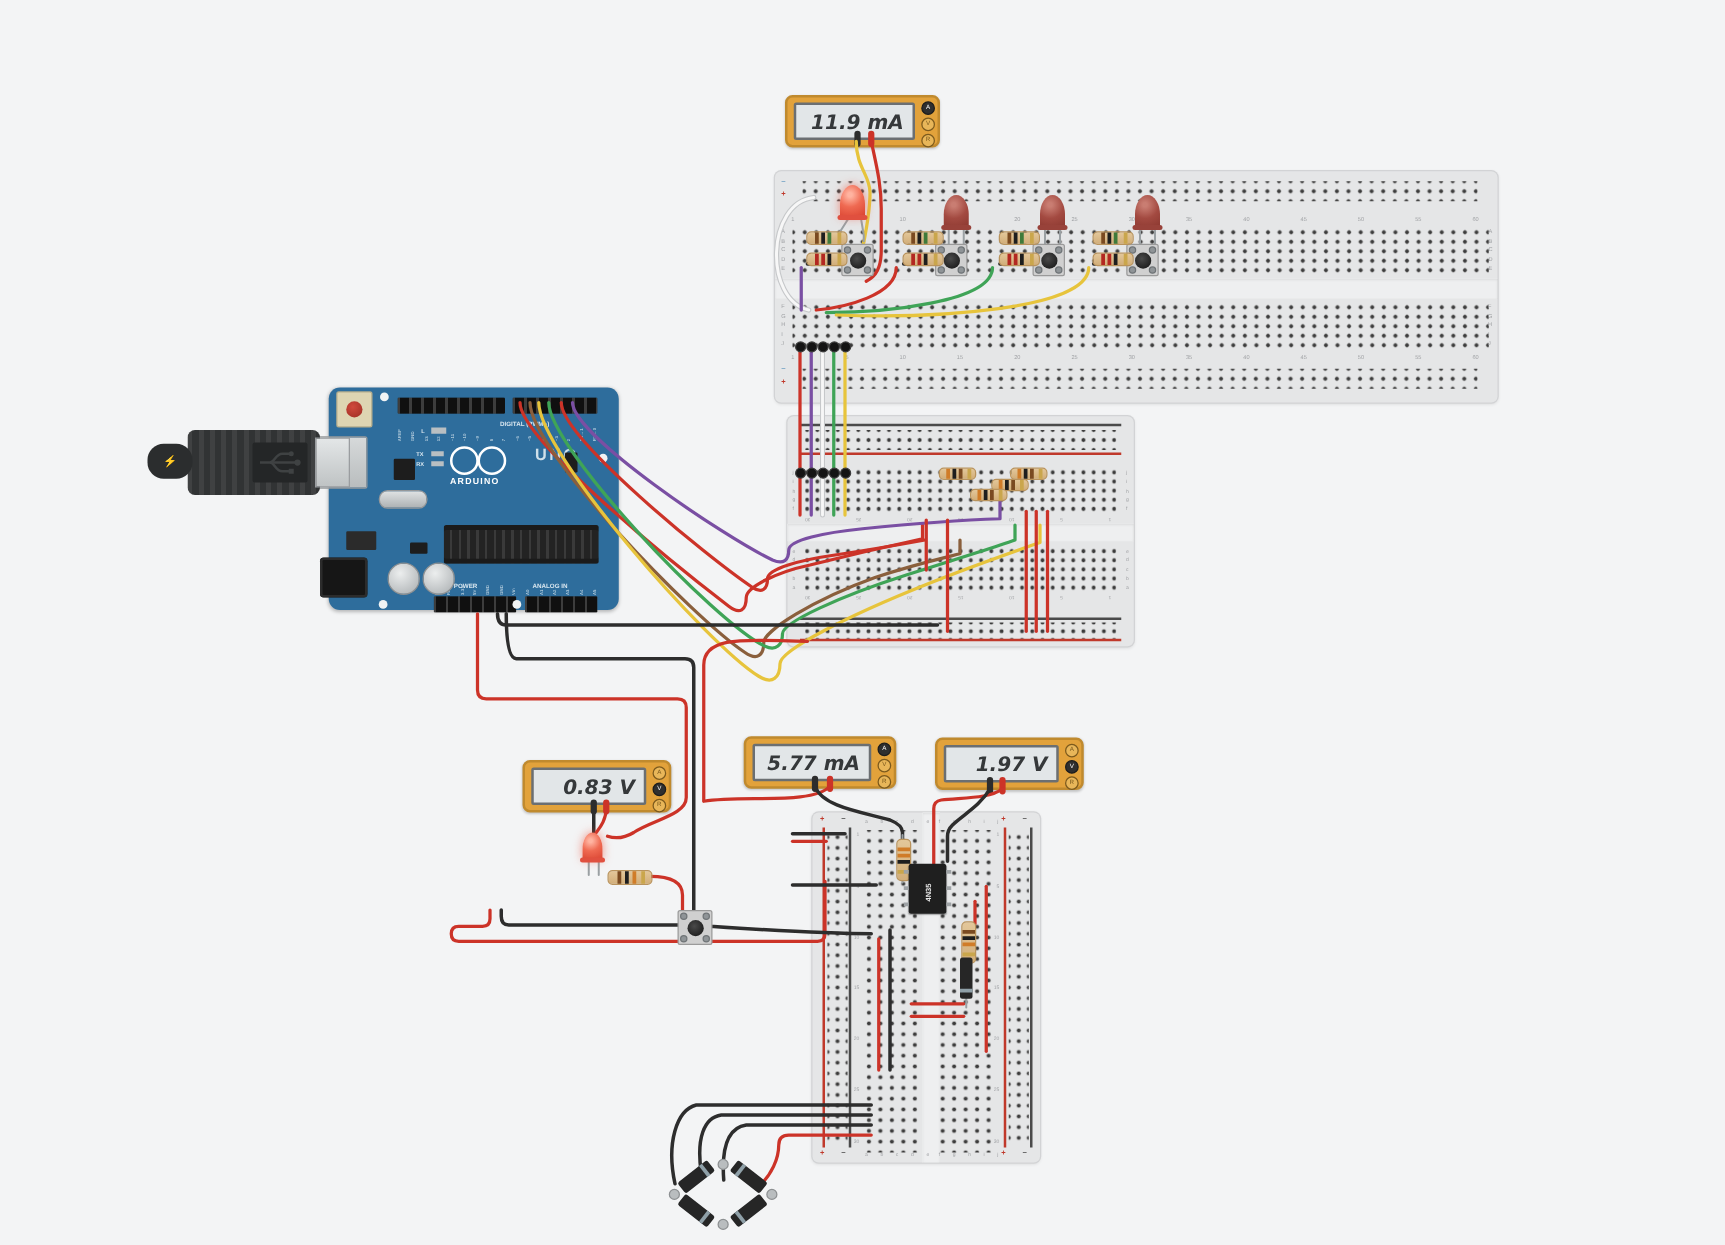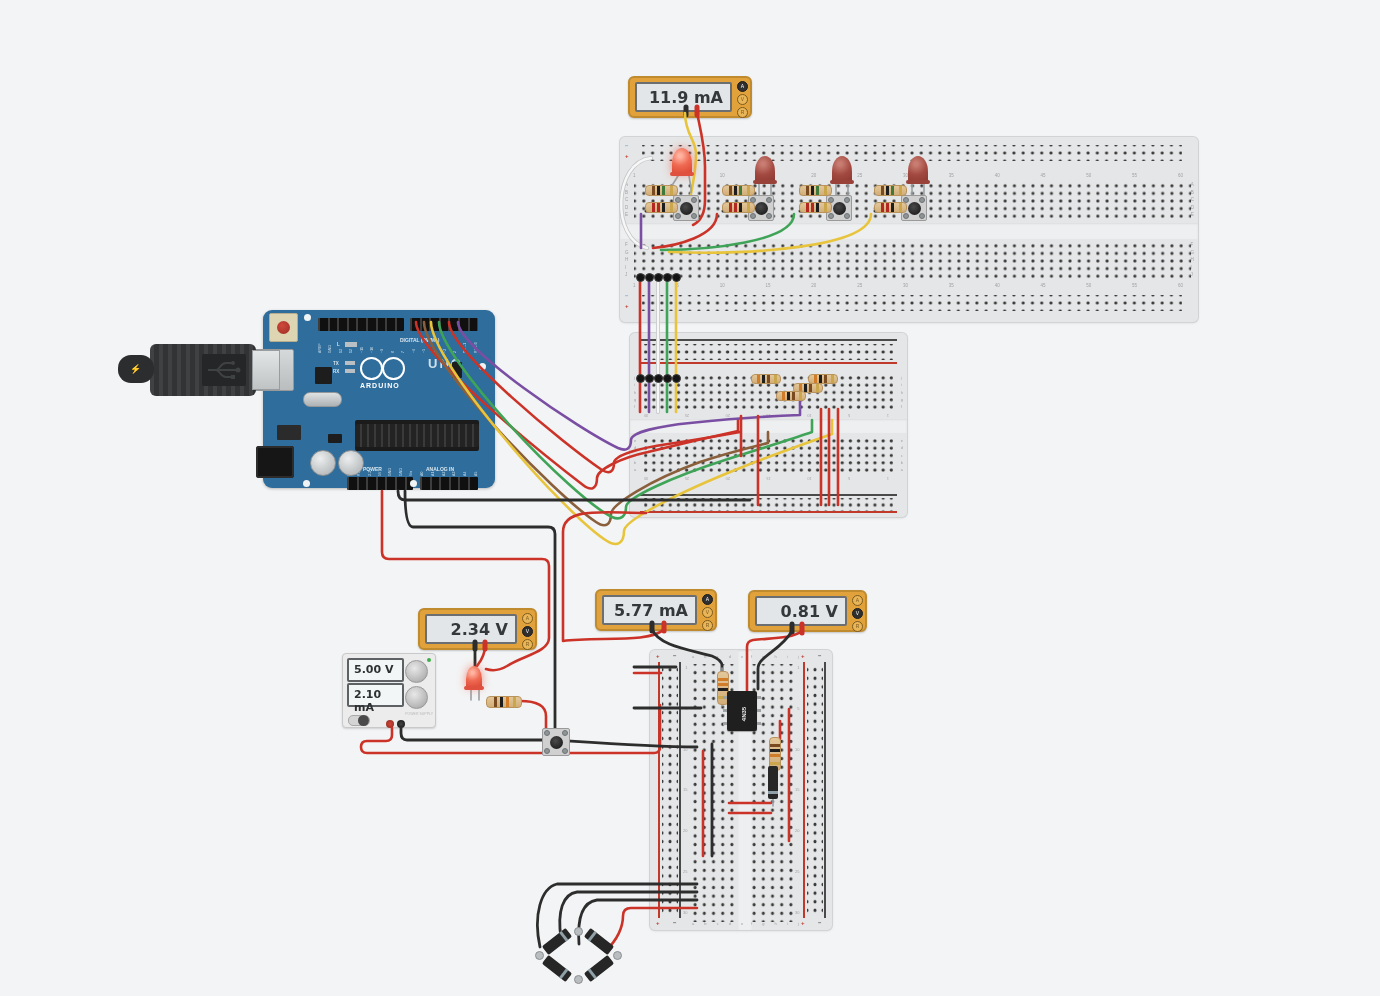--- a/index.html
+++ b/index.html
@@ -11,21 +11,21 @@
   .chan{position:absolute;background:#eeeff0;box-shadow:inset 0 1px 2px rgba(0,0,0,.08);}
   .lbl{position:absolute;color:#a0a2a5;font-size:4.5px;line-height:1;white-space:pre-line;}
   .numrow{position:absolute;display:flex;justify-content:space-between;color:#a0a2a5;font-size:4.5px;}
   .numcol{position:absolute;display:flex;flex-direction:column;justify-content:space-between;color:#a0a2a5;font-size:4px;text-align:right;}
   .railline{position:absolute;}
   .plus{color:#c0392b;font-weight:bold;font-size:6px;}
   .minus{color:#7aa7c7;font-weight:bold;font-size:6px;}
   .minus2{color:#555;font-weight:bold;font-size:6px;}
   
   .meter{position:absolute;background:#e2a23b;border:2px solid #c08a2e;border-radius:6px;box-shadow:0 1px 2px rgba(0,0,0,.2);}
-  .mdisp{position:absolute;left:5px;top:4px;right:18px;bottom:4px;background:#e2e6e8;border:2px solid #6b6f72;border-radius:2px;color:#35383a;font-weight:bold;font-size:16px;text-align:right;padding:4px 7px 12px 0;font-family:"DejaVu Sans",sans-serif;}
+  .mdisp{position:absolute;left:5px;top:4px;right:18px;bottom:4px;background:#e2e6e8;border:2px solid #6b6f72;border-radius:2px;color:#35383a;font-weight:bold;font-size:16px;text-align:right;padding:4px 7px 12px 0;font-family:"DejaVu Sans",sans-serif;font-style:italic;}
   .mbtns{position:absolute;right:2px;top:3px;display:flex;flex-direction:column;gap:2px;}
   .mbtn{width:9px;height:9px;border-radius:50%;border:1px solid #7c5a1d;color:#7c5a1d;font-size:5px;line-height:9px;text-align:center;background:#e8b659;}
   .mbtn.on{background:#2f2f2f;color:#fff;border-color:#1d1d1d;}
   
   .ledbulb{position:absolute;border-radius:50% 50% 14% 14%/60% 60% 8% 8%;}
   .lit{background:radial-gradient(circle at 40% 30%,#ffb3a0 8%,#ef6a52 45%,#d8402e 100%);box-shadow:0 0 8px rgba(238,90,70,.65);}
   .dark{background:radial-gradient(circle at 40% 30%,#c97d72 8%,#a34a41 50%,#8a372f 100%);}
   .flange{position:absolute;border-radius:2px;}
   .litf{background:#e0503f;}
   .darkf{background:#98423a;}
@@ -304,60 +304,47 @@
           <circle cx="31" cy="9" r="2" fill="#3f4243"></circle>
           <rect x="29" y="21" width="4" height="4" fill="#3f4243"></rect>
       </svg>
     </div>
   </div>
   <div class="abs" style="left:118px;top:355px;width:36px;height:28px;background:#2b2d2e;border-radius:13px;color:#e8c63f;font-size:9px;line-height:28px;text-align:center;">
     <span>⚡</span>
   </div>
   <div class="abs" style="left:252px;top:350px;width:26px;height:38px;background:linear-gradient(#e3e6e7,#bfc3c4);border:1px solid #9a9da0;"></div>
 
-  <div class="psu" style="left:342px;top:653px;width:92px;height:73px;">
-    <div class="psud" style="left:4px;top:4px;width:48px;height:17px;">5.00 V</div>
-    <div class="psud" style="left:4px;top:29px;width:48px;height:17px;">2.10 mA</div>
-    <div class="knob" style="left:62px;top:6px;width:21px;height:21px;"></div>
-    <div class="knob" style="left:62px;top:32px;width:21px;height:21px;"></div>
-    <div class="abs" style="left:84px;top:4px;width:4px;height:4px;border-radius:50%;background:#3fae49;"></div>
-    <div class="abs" style="left:5px;top:61px;width:20px;height:9px;background:#d4d4d4;border:1px solid #a8a8a8;border-radius:5px;">
-      <div class="abs" style="left:9px;top:-1px;width:11px;height:11px;border-radius:50%;background:#4a4a4a;"></div>
-    </div>
-    <div class="abs" style="left:43px;top:66px;width:8px;height:8px;border-radius:50%;background:radial-gradient(circle,#d04538,#8e2a21);"></div>
-    <div class="abs" style="left:54px;top:66px;width:8px;height:8px;border-radius:50%;background:radial-gradient(circle,#444,#111);"></div>
-    <div class="abs" style="left:62px;top:58px;width:28px;font-size:3.5px;color:#b9b9b9;text-align:right;line-height:1.3;">POWER SUPPLY</div>
-  </div>
 
   <div class="meter" style="left:628px;top:76px;width:120px;height:38px;">
     <div class="mdisp">11.9 mA</div>
     <div class="mbtns">
       <div class="mbtn on">A</div>
       <div class="mbtn">V</div>
       <div class="mbtn">R</div>
     </div>
   </div>
   <div class="meter" style="left:418px;top:608px;width:115px;height:38px;">
-    <div class="mdisp">2.34 V</div>
+    <div class="mdisp">0.83 V</div>
     <div class="mbtns">
       <div class="mbtn">A</div>
       <div class="mbtn on">V</div>
       <div class="mbtn">R</div>
     </div>
   </div>
   <div class="meter" style="left:595px;top:589px;width:118px;height:38px;">
     <div class="mdisp">5.77 mA</div>
     <div class="mbtns">
       <div class="mbtn on">A</div>
       <div class="mbtn">V</div>
       <div class="mbtn">R</div>
     </div>
   </div>
   <div class="meter" style="left:748px;top:590px;width:115px;height:38px;">
-    <div class="mdisp">0.81 V</div>
+    <div class="mdisp">1.97 V</div>
     <div class="mbtns">
       <div class="mbtn">A</div>
       <div class="mbtn on">V</div>
       <div class="mbtn">R</div>
     </div>
   </div>
 
   <svg class="wires" width="1380" height="996" viewBox="0 0 1380 996">
 
     <path d="M686,107 L686,115" stroke="#2d2d2d" stroke-width="5"></path>

